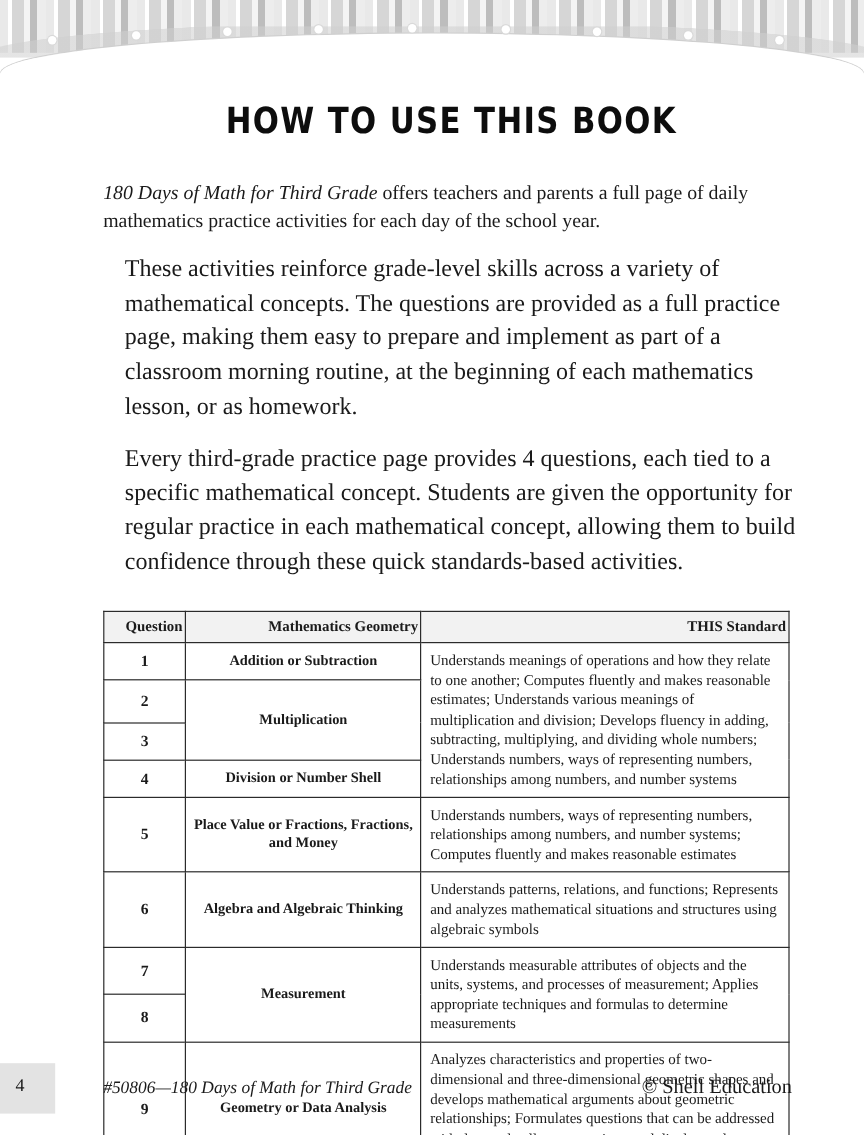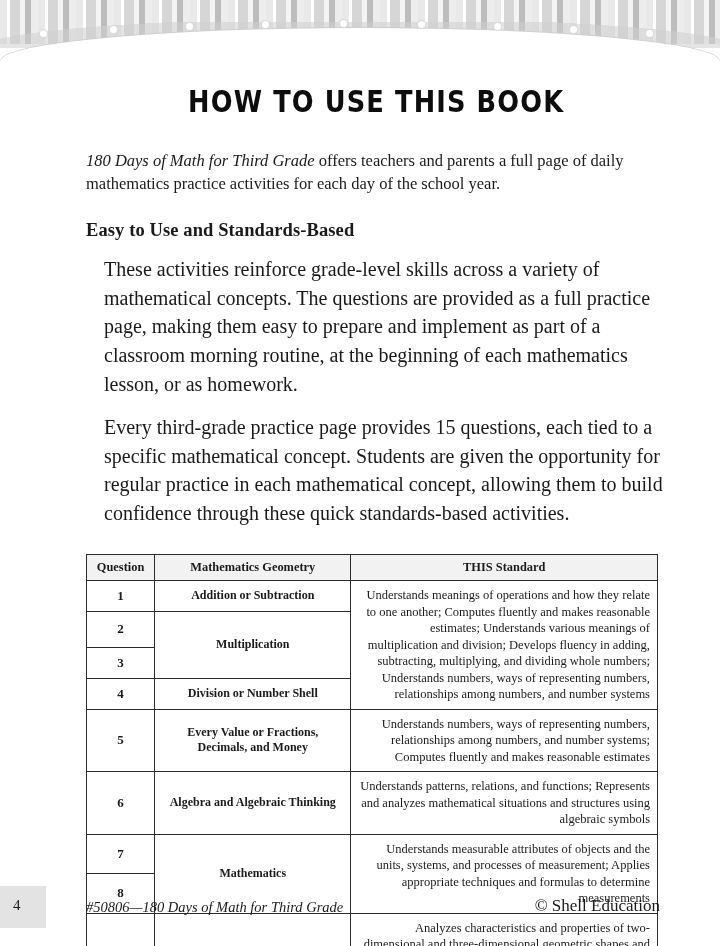--- a/index.html
+++ b/index.html
@@ -137,21 +137,21 @@
   }
   table.concepts th,
   table.concepts td {
     border: 1px solid #2b2b2b;
     vertical-align: middle;
   }
   table.concepts thead th {
     font-family: "Liberation Serif", serif;
     font-weight: bold;
     font-size: 12.4px;
-    text-align: center;
+    text-align: right;
     padding: 5px 2px;
     background: #f2f2f2;
   }
   .col-q  { width: 68px; }
   .col-c  { width: 196px; }
   .col-s  { width: 306px; }
 
   td.qnum {
     text-align: center;
     font-size: 13px;
@@ -162,21 +162,21 @@
     text-align: center;
     font-size: 12px;
     font-weight: bold;
     line-height: 1.3;
     padding: 6px 6px;
   }
   td.standard {
     font-size: 12.5px;
     line-height: 1.32;
     padding: 6px 7px;
-    text-align: right;
+    text-align: left;
     vertical-align: middle;
   }
 
   
   .footer {
     position: absolute;
     left: 0;
     bottom: 26px;
     width: 720px;
     height: 30px;
@@ -233,24 +233,23 @@
 
 <div class="content">
 
   <h1 class="page-title">HOW TO USE THIS BOOK</h1>
 
   <div class="body-col">
     <p class="lead">
       <span class="ital">180 Days of Math for Third Grade</span><span> offers teachers and parents a full page of daily mathematics practice activities for each day of the school year.</span>
     </p>
 
-    <h2 class="section-head">Easy to Use and Standards-Based</h2>
 
     <p class="para">These activities reinforce grade-level skills across a variety of mathematical concepts.  The questions are provided as a full practice page, making them easy to prepare and implement as part of a classroom morning routine, at the beginning of each mathematics lesson, or as homework.</p>
-    <p class="para">Every third-grade practice page provides 15 questions, each tied to a specific mathematical concept.  Students are given the opportunity for regular practice in each mathematical concept, allowing them to build confidence through these quick standards-based activities.</p>
+    <p class="para">Every third-grade practice page provides 4 questions, each tied to a specific mathematical concept.  Students are given the opportunity for regular practice in each mathematical concept, allowing them to build confidence through these quick standards-based activities.</p>
   </div>
 
   <table class="concepts">
     <colgroup>
       <col class="col-q">
         <col class="col-c">
         <col class="col-s">
     </colgroup>
     <thead>
       <tr>
@@ -273,33 +272,33 @@
       <tr>
         <td class="qnum">3</td>
       </tr>
       <tr>
         <td class="qnum">4</td>
         <td class="concept">Division or Number Shell</td>
       </tr>
 
       <tr>
         <td class="qnum">5</td>
-        <td class="concept">Every Value or Fractions, Decimals, and Money</td>
+        <td class="concept">Place Value or Fractions, Fractions, and Money</td>
         <td class="standard">Understands numbers, ways of representing numbers, relationships among numbers, and number systems; Computes fluently and makes reasonable estimates</td>
       </tr>
 
       <tr>
         <td class="qnum">6</td>
         <td class="concept">Algebra and Algebraic Thinking</td>
         <td class="standard">Understands patterns, relations, and functions; Represents and analyzes mathematical situations and structures using algebraic symbols</td>
       </tr>
 
       <tr>
         <td class="qnum">7</td>
-        <td class="concept" rowspan="2">Mathematics</td>
+        <td class="concept" rowspan="2">Measurement</td>
         <td class="standard" rowspan="2">Understands measurable attributes of objects and the units, systems, and processes of measurement; Applies appropriate techniques and formulas to determine measurements</td>
       </tr>
       <tr>
         <td class="qnum">8</td>
       </tr>
 
       <tr>
         <td class="qnum">9</td>
         <td class="concept">Geometry or Data Analysis</td>
         <td class="standard">Analyzes characteristics and properties of two-dimensional and three-dimensional geometric shapes and develops mathematical arguments about geometric relationships; Formulates questions that can be addressed with data and collects, organizes, and displays relevant data to answer them</td>

